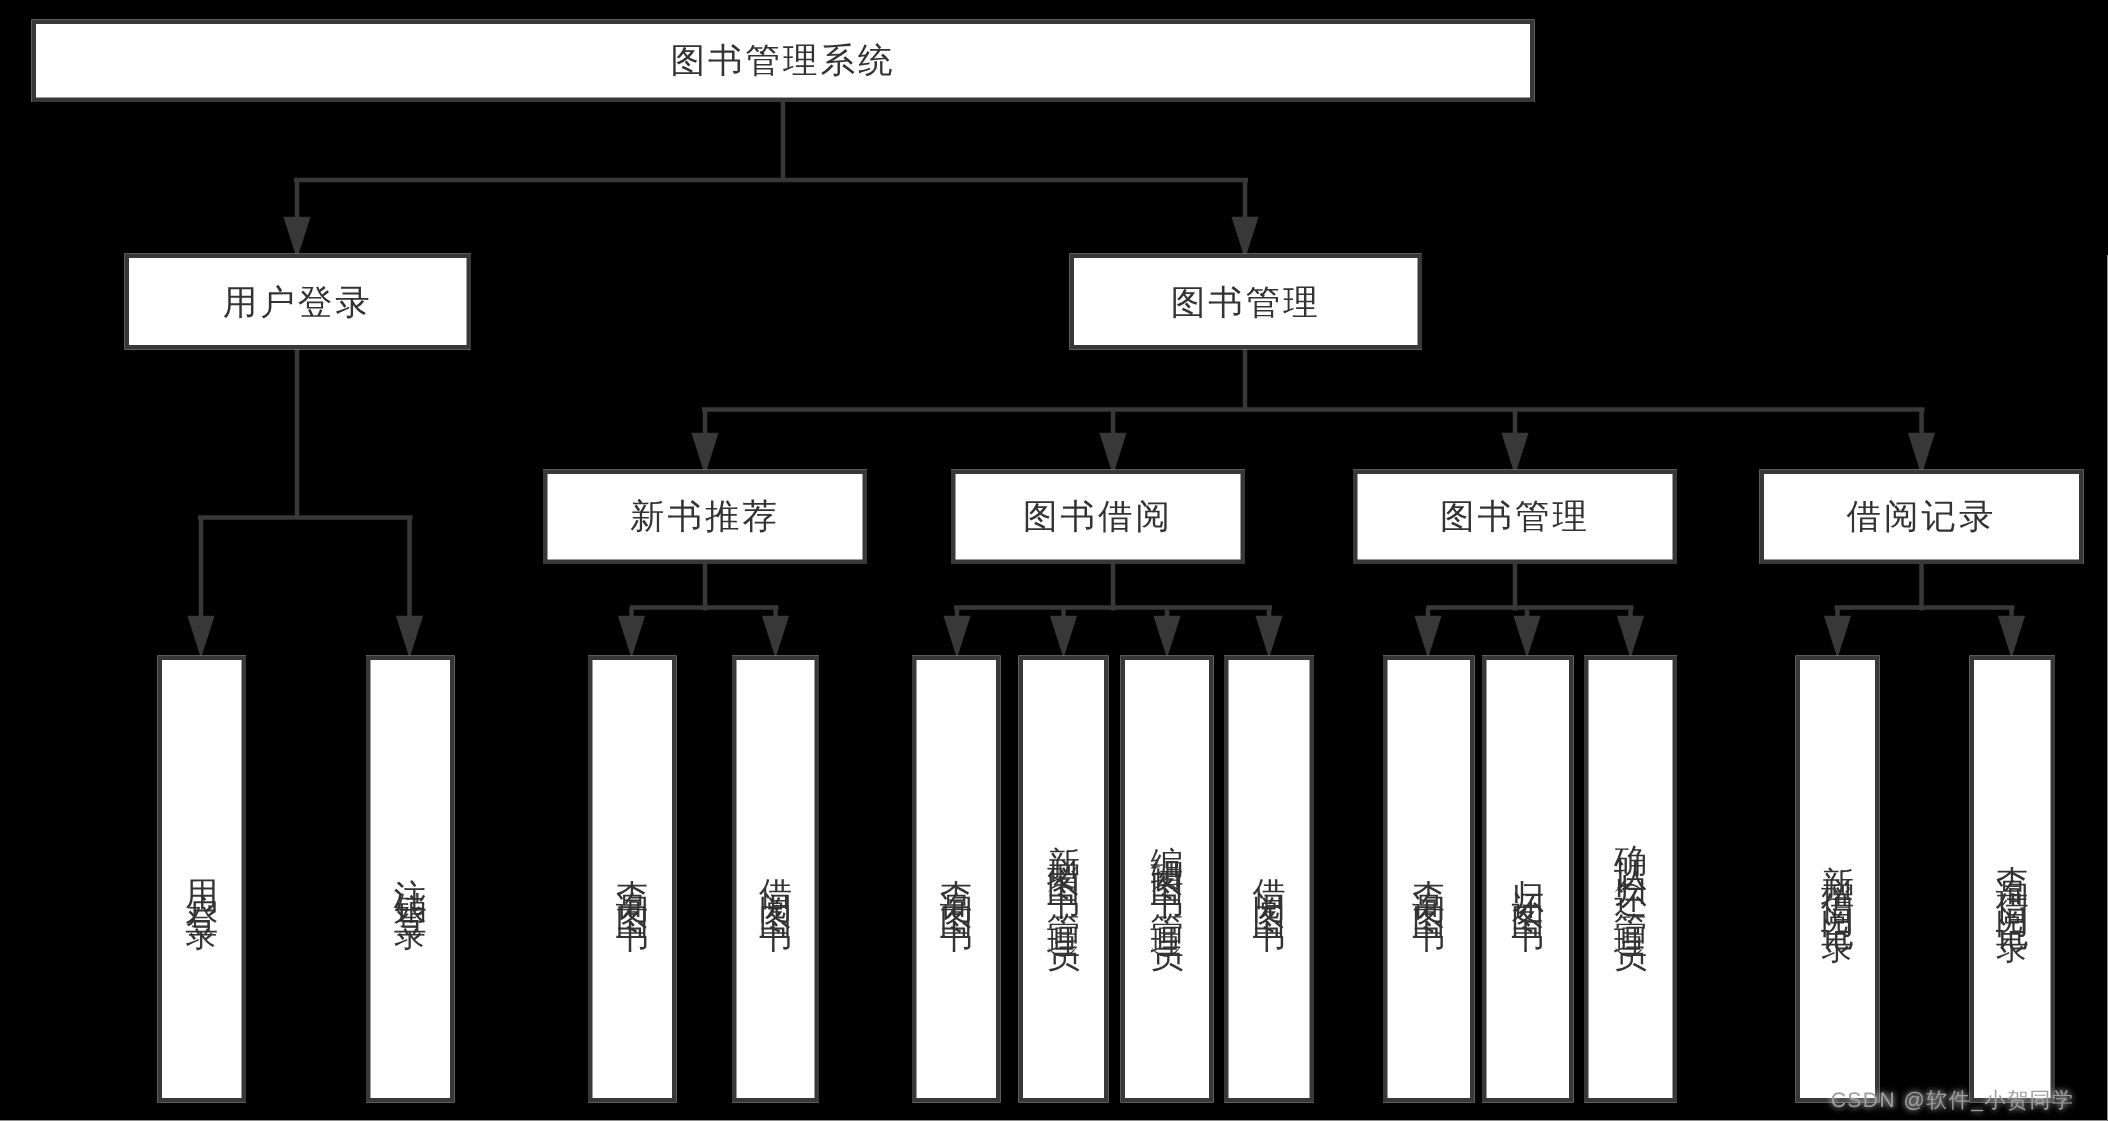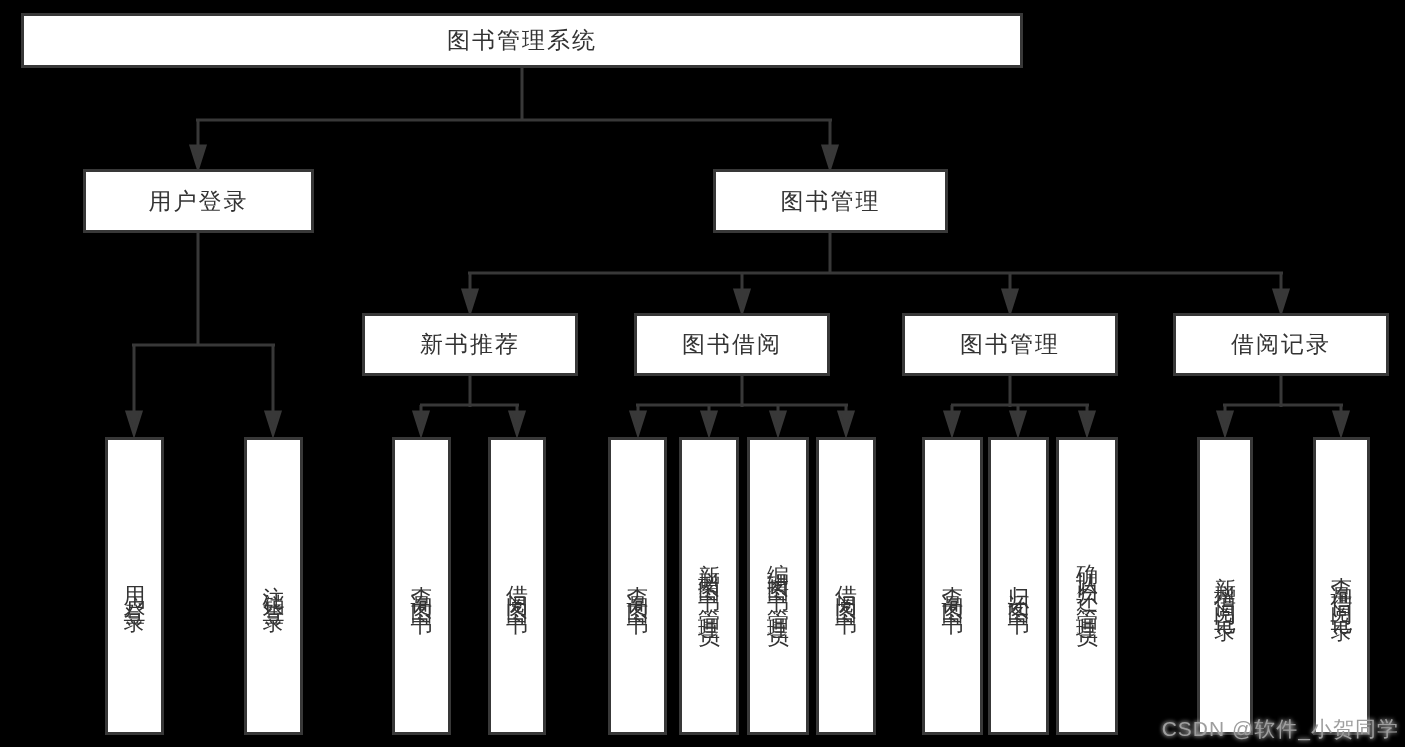--- a/index.html
+++ b/index.html
@@ -12,22 +12,22 @@
     position:absolute;background:#ffffff;border:3px solid #383838;box-sizing:border-box;
     display:flex;align-items:center;justify-content:center;
     color:#333333;font-size:23px;z-index:1;
   }
   .node .label{white-space:nowrap;letter-spacing:2px;}
   .leaf .label{
     writing-mode:vertical-rl;text-orientation:mixed;
     font-size:22px;letter-spacing:9px;white-space:normal;line-height:1;
   }
   .watermark{
-    position:absolute;right:6px;bottom:4px;z-index:2;
-    color:#9e9e9e;font-size:21px;letter-spacing:1px;
+    position:absolute;right:22px;bottom:4px;z-index:2;
+    color:#9e9e9e;font-size:14px;letter-spacing:1px;
     text-shadow:0 0 4px #ffffff;
   }
 </style>
 </head>
 <body>
 
 <div class="stage">
 
   <svg class="wires" width="1405" height="747" viewBox="0 0 1405 747">
     <g stroke="#383838" stroke-width="3" fill="#383838">

